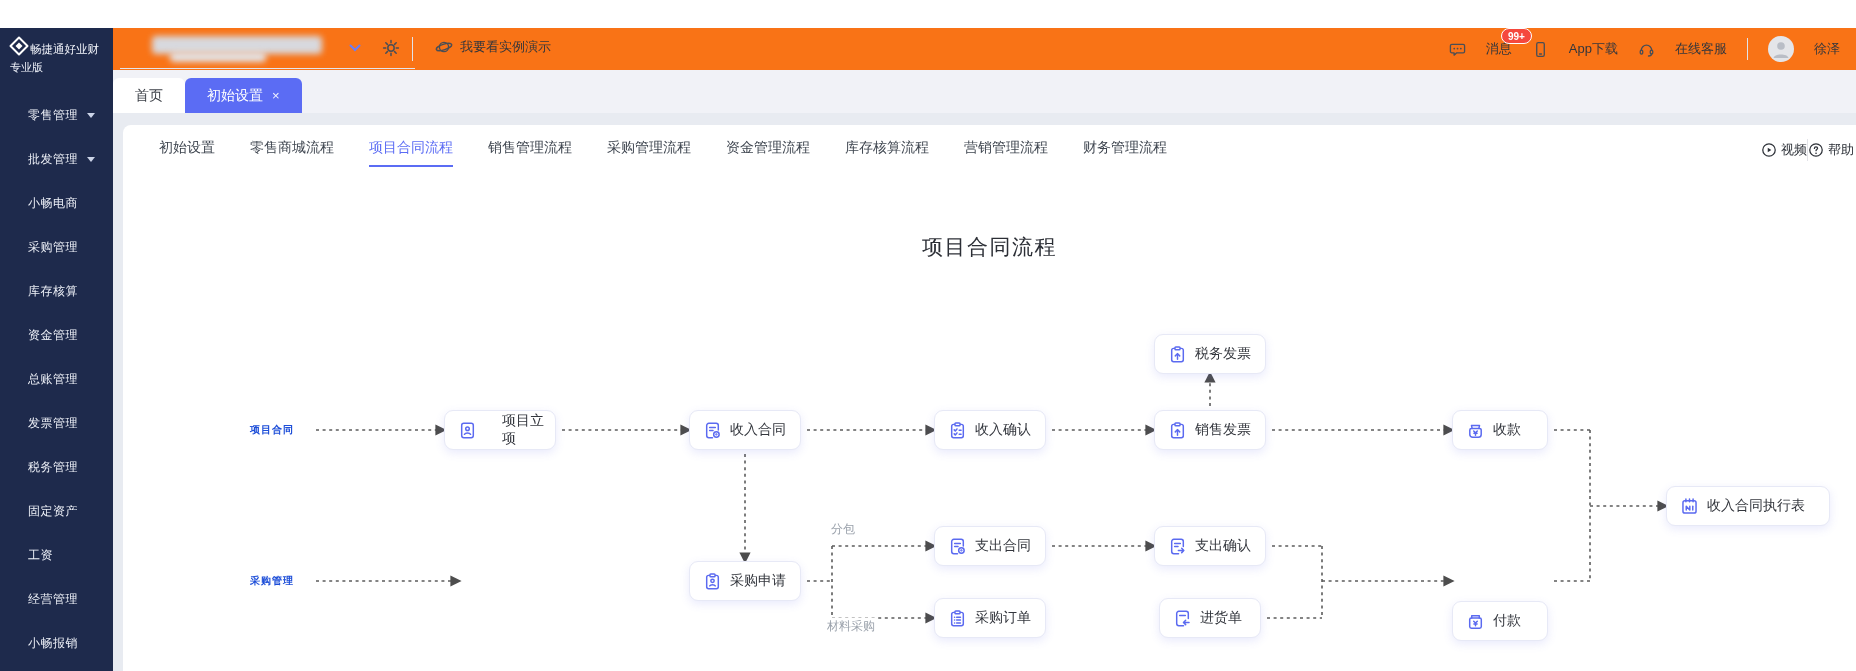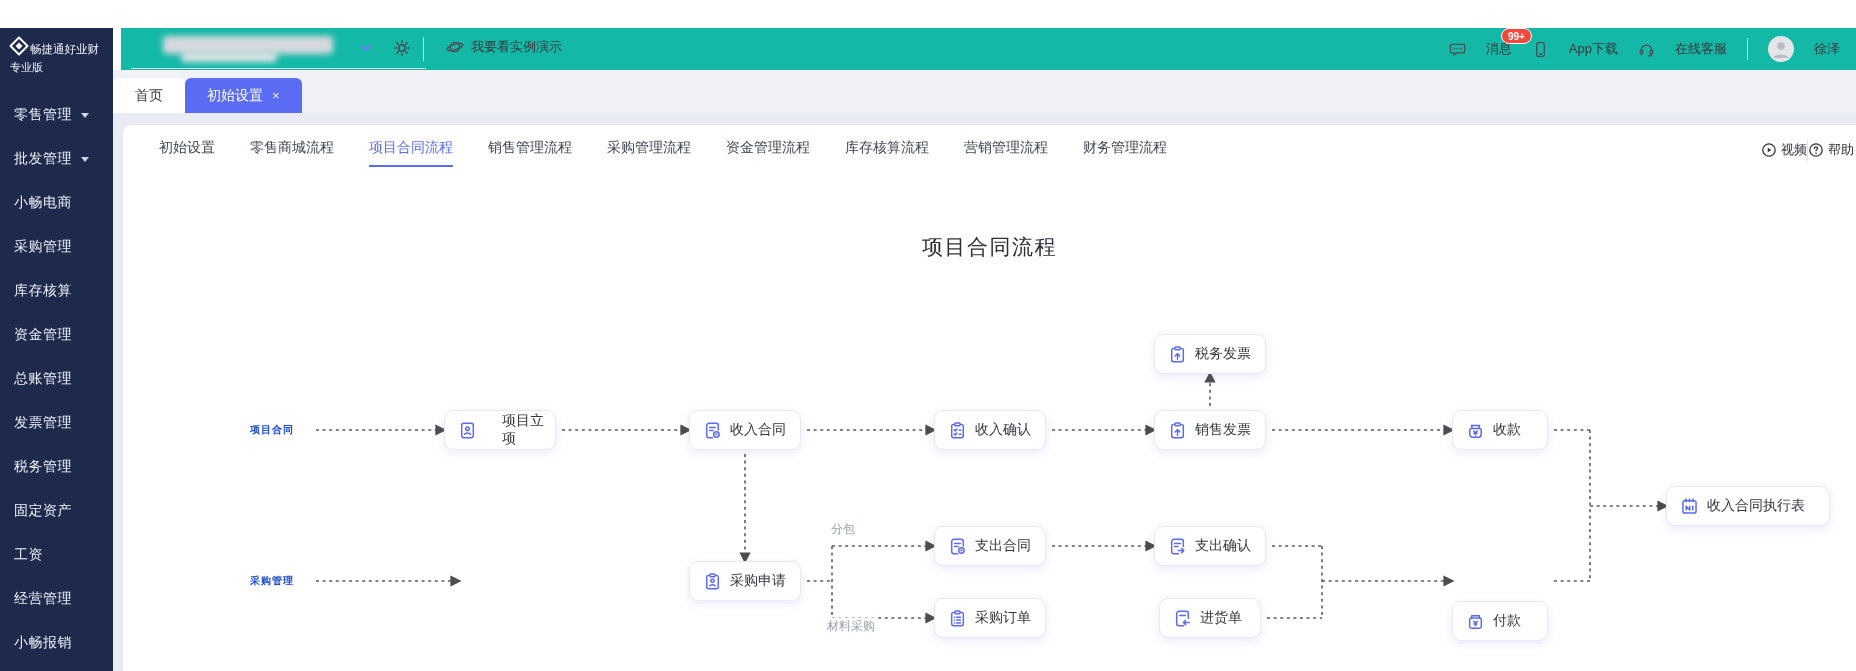--- a/index.html
+++ b/index.html
@@ -12,25 +12,25 @@
   #app{position:absolute;inset:0}
 
   
   .sidebar{position:absolute;left:0;top:28px;bottom:0;width:113px;background:var(--sidebar);z-index:3}
   .brand{height:60px;padding:7px 4px 0 8px;color:#fff}
   .brand-row{display:flex;align-items:flex-end;gap:0}
   .brand-row svg{flex:none}
   .brand-name{font-size:11.5px;white-space:nowrap;color:#f2f4fb}
   .edition{display:block;font-size:11px;margin:3px 0 16px 2px;color:#eef1f9}
   .side-nav{margin-top:5px}
-  .side-item{height:44px;display:flex;align-items:center;padding-left:14px;font-size:14px;color:#eef1f8;cursor:pointer;letter-spacing:.5px}
+  .side-item{height:44px;display:flex;align-items:center;padding-left:28px;font-size:12px;color:#eef1f8;cursor:pointer;letter-spacing:.5px}
   .caret{width:0;height:0;border-left:4.5px solid transparent;border-right:4.5px solid transparent;border-top:5.5px solid #ccd4e8;margin-left:9px}
 
   
-  .topbar{position:absolute;left:121px;top:28px;right:0;height:42px;background:#14b8a6;z-index:2}
+  .topbar{position:absolute;left:110px;top:28px;right:0;height:42px;background:#f97316;z-index:2}
   .blob{position:absolute;background:#d8d9de;border-radius:4px;filter:blur(3px)}
   .blob.b1{left:42px;top:8px;width:170px;height:18px}
   .blob.b2{left:60px;top:24px;width:96px;height:10px;background:#e3e4e8}
   .org-underline{position:absolute;left:10px;top:40px;width:295px;height:1px;background:#e3e5ec}
   .chevron{position:absolute;left:238px;top:13px;cursor:pointer}
   .tb-ic{position:absolute;top:11px;cursor:pointer;color:#4a4e55}
   .vdiv{position:absolute;top:9px;width:1px;height:24px;background:#e2e3e8}
   .demo{position:absolute;left:325px;top:10px;display:flex;align-items:center;gap:7px;font-size:13px;color:#33363c;cursor:pointer}
   .tb-right{position:absolute;right:16px;top:0;height:42px;display:flex;align-items:center;gap:20px}
   .tb-item{display:flex;align-items:center;gap:20px;font-size:13px;color:#33363c;cursor:pointer;position:relative}

